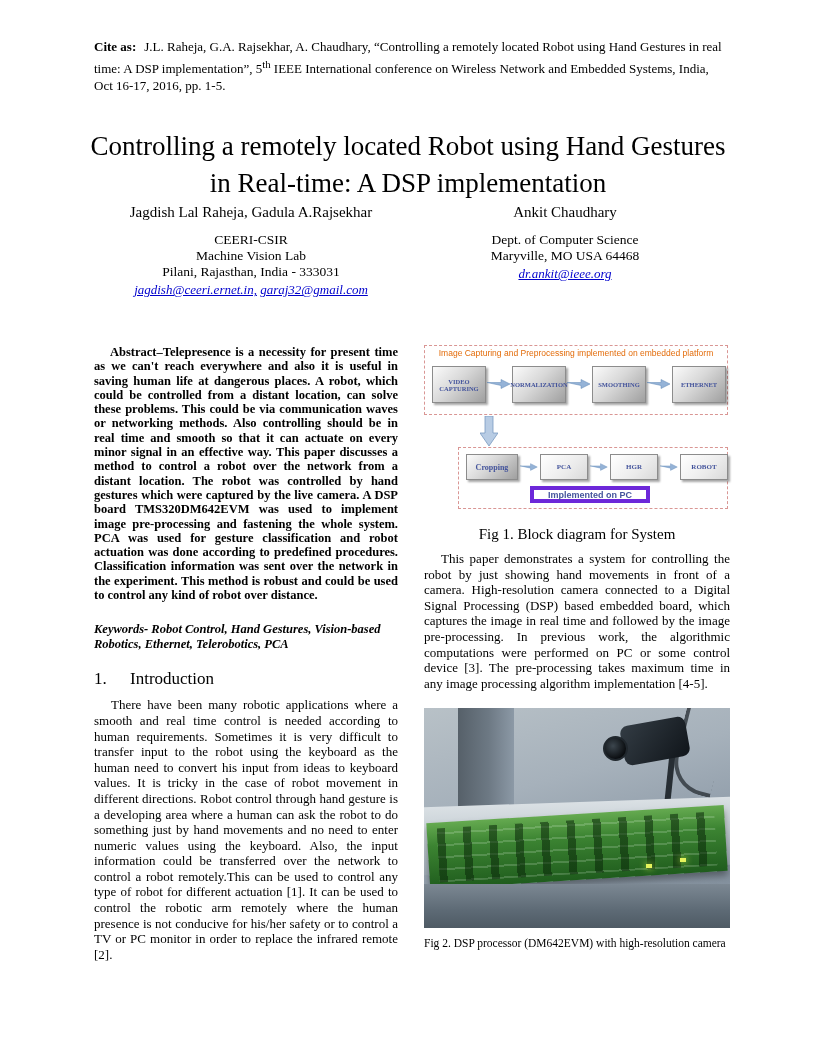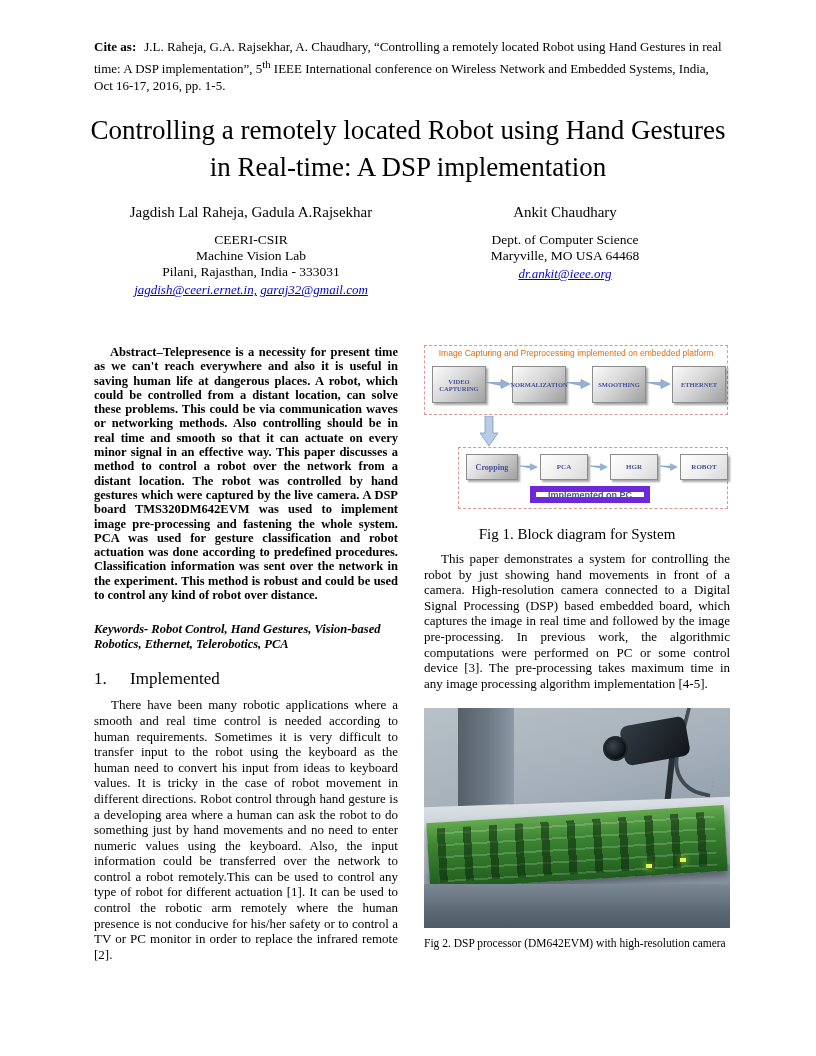--- a/index.html
+++ b/index.html
@@ -7,21 +7,21 @@
   .page {
     position:relative; width:816px; height:1056px; background:#ffffff;
     font-family:"Liberation Serif", serif; color:#000; overflow:hidden;
   }
 
   
   .cite { position:absolute; left:94px; top:38px; width:632px; font-size:13px; line-height:17.5px; }
   .cite-label { font-weight:bold; padding-right:8px; }
 
   
-  .title { position:absolute; left:88px; top:112px; width:640px; text-align:center;
+  .title { position:absolute; left:88px; top:128px; width:640px; text-align:center;
            font-size:27px; font-weight:400; line-height:37px; }
 
   
   .authors { position:absolute; left:94px; top:204px; width:628px; display:flex; }
   .author-col { flex:1; text-align:center; }
   .author-name { font-size:15px; margin-bottom:11px; }
   .affil-line { font-size:13.5px; line-height:16px; }
   .emails { font-size:13px; margin-top:2px;font-style:italic; }
   .email-link { color:#0000cc; text-decoration:underline; cursor:pointer; }
 
@@ -46,21 +46,21 @@
     color:#44549c; font-weight:bold; padding:1px 2px;
     box-shadow:1.5px 1.5px 2px rgba(0,0,0,0.35);
     font-family:Liberation Serif, serif;
   }
   .gbox { background:linear-gradient(135deg,#fbfbfb 0%,#d8d8d8 45%,#9f9f9f 100%); border:1px solid #8c8c8c; }
   .wbox { background:linear-gradient(135deg,#ffffff 0%,#ececec 60%,#d9d9d9 100%); border:1px solid #8c8c8c; }
   .r1 { top:21px; width:54px; height:37px; font-size:6.5px; }
   .r2 { top:109px; height:26px; font-size:7px; }
   .h-arrow, .v-arrow { position:absolute; }
   .pc-box { position:absolute; left:106px; top:141px; width:120px; height:17px;
-            border:6px solid #6d28d9; background:#ffffff; color:#44549c;
+            border:4px solid #6d28d9; background:#ffffff; color:#44549c;
             font-size:9px; font-weight:bold; display:flex; align-items:center; justify-content:center; }
   .fig1-caption { text-align:center; font-size:15px; margin-top:11px; }
 
   
   .fig2 { position:relative; width:306px; height:220px; margin-top:17px; overflow:hidden; }
   .ph-wall { position:absolute; inset:0;
              background:linear-gradient(165deg,#b8c1c7 0%,#a6b1bb 35%,#8e9ba8 65%,#7e8b98 100%); }
   .ph-door { position:absolute; left:34px; top:0; width:56px; height:128px;
              background:linear-gradient(90deg,#566069,#6d7984 55%,#8c99a6); }
   .ph-pole { position:absolute; right:58px; top:48px; width:6px; height:62px;
@@ -119,21 +119,21 @@
       <div class="affil-line">Maryville, MO USA 64468</div>
       <div class="emails">
         <a class="email-link">dr.ankit@ieee.org</a>
       </div>
     </div>
   </div>
 
   <div class="col-left">
     <p class="abstract"><span>Abstract–</span><span>Telepresence is a necessity for present time as we can't reach everywhere and also it is useful in saving human life at dangerous places. A robot, which could be controlled from a distant location, can solve these problems. This could be via communication waves or networking methods. Also controlling should be in real time and smooth so that it can actuate on every minor signal in an effective way. This paper discusses a method to control a robot over the network from a distant location. The robot was controlled by hand gestures which were captured by the live camera. A DSP board TMS320DM642EVM was used to implement image pre-processing and fastening the whole system. PCA was used for gesture classification and robot actuation was done according to predefined procedures. Classification information was sent over the network in the experiment. This method is robust and could be used to control any kind of robot over distance.</span></p>
     <p class="keywords">Keywords- Robot Control, Hand Gestures, Vision-based Robotics, Ethernet, Telerobotics, PCA</p>
-    <h2 class="section-heading"><span class="num">1.</span><span>Implemented</span></h2>
+    <h2 class="section-heading"><span class="num">1.</span><span>Introduction</span></h2>
     <p class="body-par">There have been many robotic applications where a smooth and real time control is needed according to human requirements. Sometimes it is very difficult to transfer input to the robot using the keyboard as the human need to convert his input from ideas to keyboard values. It is tricky in the case of robot movement in different directions. Robot control through hand gesture is a developing area where a human can ask the robot to do something just by hand movements and no need to enter numeric values using the keyboard. Also, the input information could be transferred over the network to control a robot remotely.This can be used to control any type of robot for different actuation [1]. It can be used to control the robotic arm remotely where the human presence is not conducive for his/her safety or to control a TV or PC monitor in order to replace the infrared remote [2].</p>
   </div>
 
   <div class="col-right">
 
     <div class="fig1">
       <div class="dashed1"></div>
       <div class="fig1-header">Image Capturing and Preprocessing implemented on embedded platform</div>
 
       <div class="gbox r1" style="left:8px;">VIDEO CAPTURING</div>

